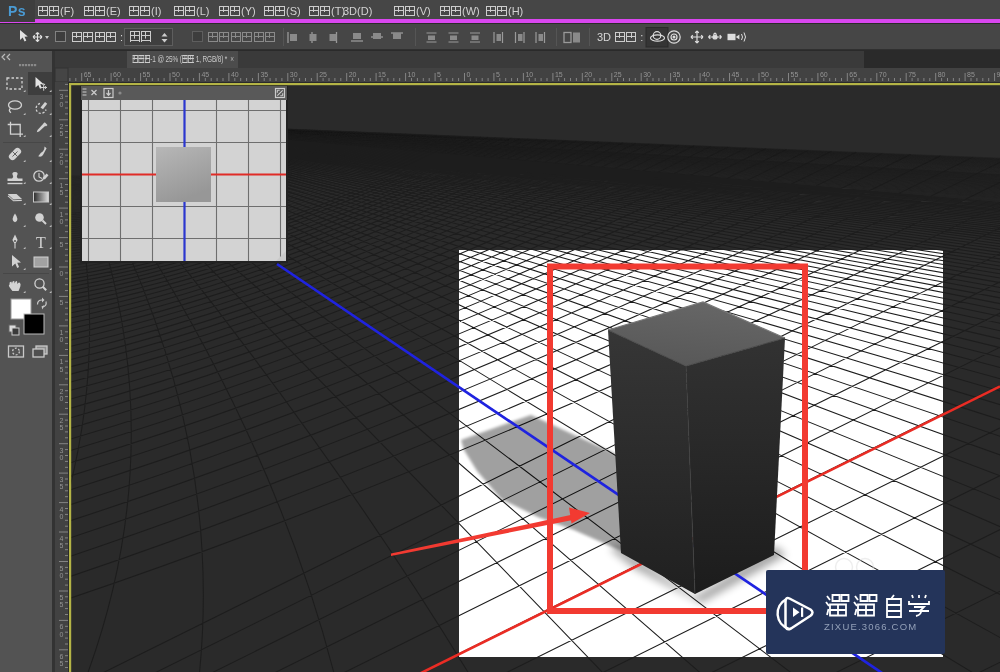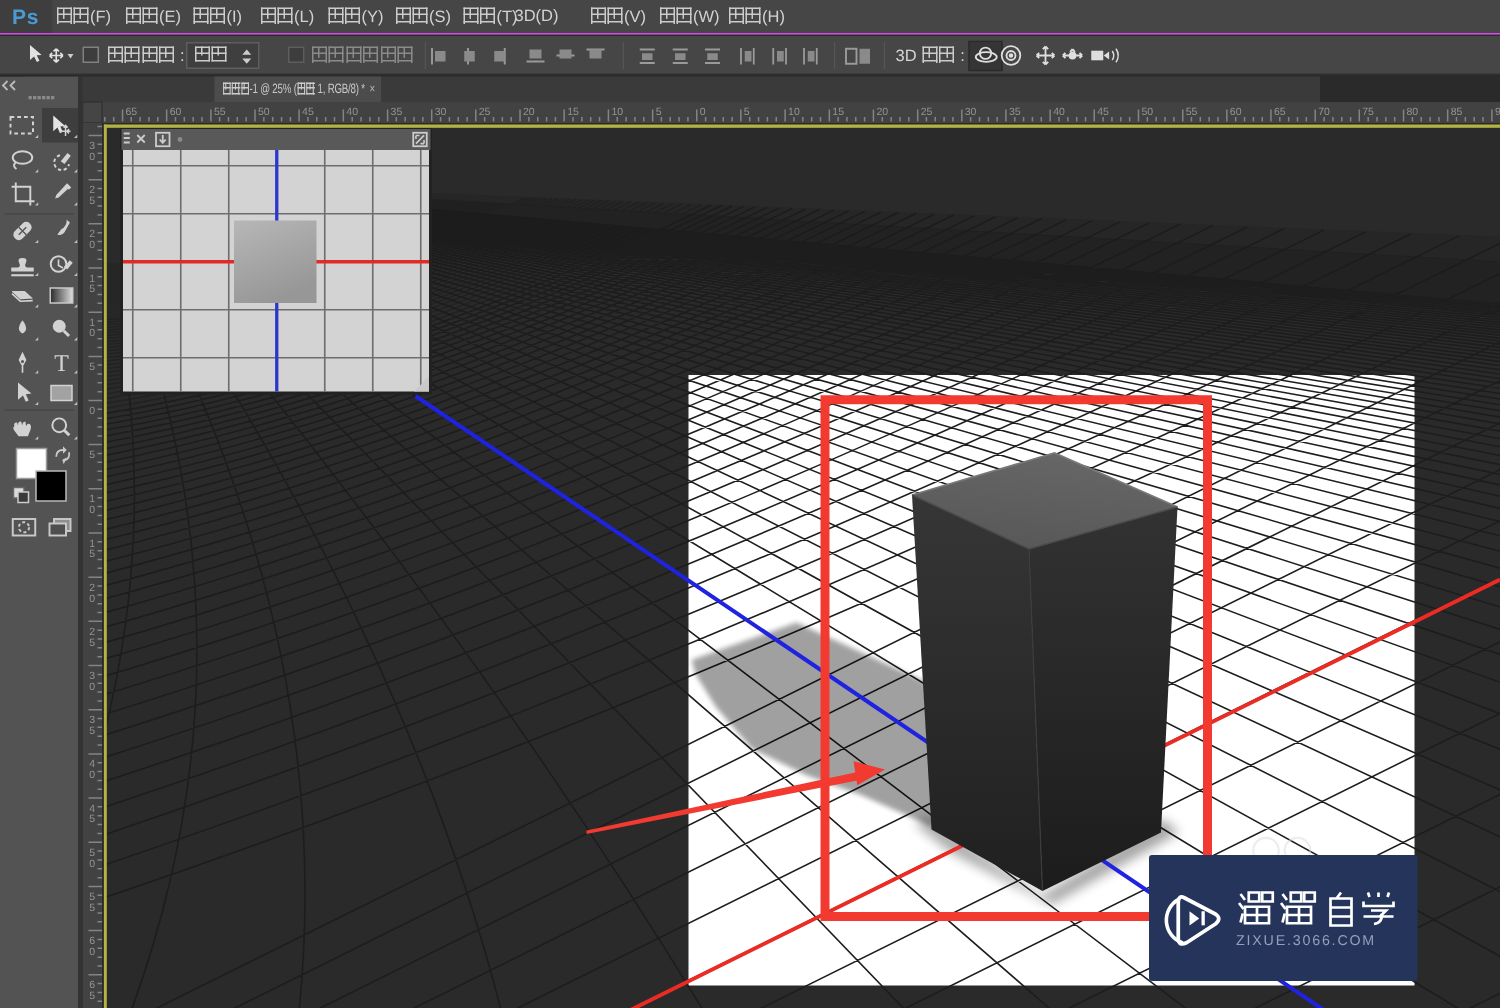--- a/index.html
+++ b/index.html
@@ -1,36 +1,36 @@
 <!DOCTYPE html>
 <html><head><meta charset="utf-8">
 <style>
 *{margin:0;padding:0;box-sizing:border-box}
 body{width:1000px;height:672px;overflow:hidden;font-family:"Liberation Sans",sans-serif;background:#2a2a2a;position:relative}
-.menubar{position:absolute;left:0;top:0;width:1000px;height:23px;background:#464646;border-bottom:1px solid #d946ef}
+.menubar{position:absolute;left:0;top:0;width:1000px;height:23px;background:#464646;border-bottom:4px solid #d946ef}
 .pslogo{position:absolute;left:8px;top:3px;color:#4a9bd4;font-size:14px;font-weight:bold;letter-spacing:0.5px}
 .mi{position:absolute;top:5px;color:#d2d2d2;font-size:11px;white-space:nowrap}
 .cj{display:inline-block;width:10px;height:10.5px;margin:0 0.75px -1px 0.75px;background:
  linear-gradient(currentColor,currentColor) 0 0/100% 1.2px no-repeat,
  linear-gradient(currentColor,currentColor) 0 47%/100% 1.2px no-repeat,
  linear-gradient(currentColor,currentColor) 0 100%/100% 1.2px no-repeat,
  linear-gradient(currentColor,currentColor) 0 0/1.2px 100% no-repeat,
  linear-gradient(currentColor,currentColor) 100% 0/1.2px 100% no-repeat,
  linear-gradient(currentColor,currentColor) 47% 20%/1.2px 60% no-repeat;
  color:#cccccc}
 .cj.d{color:#8a8a8a}
 .cj.s{width:7.5px;height:8.5px;margin:0 0.5px -1px 0.5px}
 .optbar{position:absolute;left:0;top:24px;width:1000px;height:26px;background:#464646;border-bottom:1px solid #303030}
 .olabel{position:absolute;top:7px;color:#d6d6d6;font-size:11px;white-space:nowrap}
 .olabel.dimt{color:#8a8a8a}
 .chk{position:absolute;width:11px;height:11px;background:#3d3d3d;border:1px solid #818181}
 .chk.dim{border-color:#5e5e5e}
 .drop{position:absolute;top:3.5px;width:49px;height:18px;background:#3f3f3f;border:1px solid #5e5e5e;color:#d6d6d6;font-size:11px;padding:2px 0 0 4px}
 .vsep{position:absolute;top:4px;width:1px;height:18px;background:#383838;border-right:1px solid #555}
-.tabbar{position:absolute;left:16px;top:51px;width:864px;height:17px;background:#3a3a3a}
+.tabbar{position:absolute;left:0;top:51px;width:864px;height:17px;background:#3a3a3a}
 .tab{position:absolute;left:127px;top:0;width:111px;height:17px;background:#4c4c4c;color:#c9c9c9;font-size:9px;padding:3px 0 0 5px;white-space:nowrap;overflow:hidden}
 .tabin{display:inline-block;transform:scaleX(0.72);transform-origin:0 0;letter-spacing:-0.2px}
 .tx{color:#b0b0b0;margin-left:2px}
 .toolbar{position:absolute;left:0;top:51px;width:52px;height:621px}
 .seam{position:absolute;left:52px;top:51px;width:3px;height:621px;background:#333}
 </style></head><body>
 <div class="menubar">
     <span style="position:absolute;left:0;top:0;width:35px;height:22px;background:#3e3e3e"></span>
     <span class="pslogo">Ps</span>
     <span class="mi" style="left:37px"><i class="cj"></i><i class="cj"></i>(F)</span>

